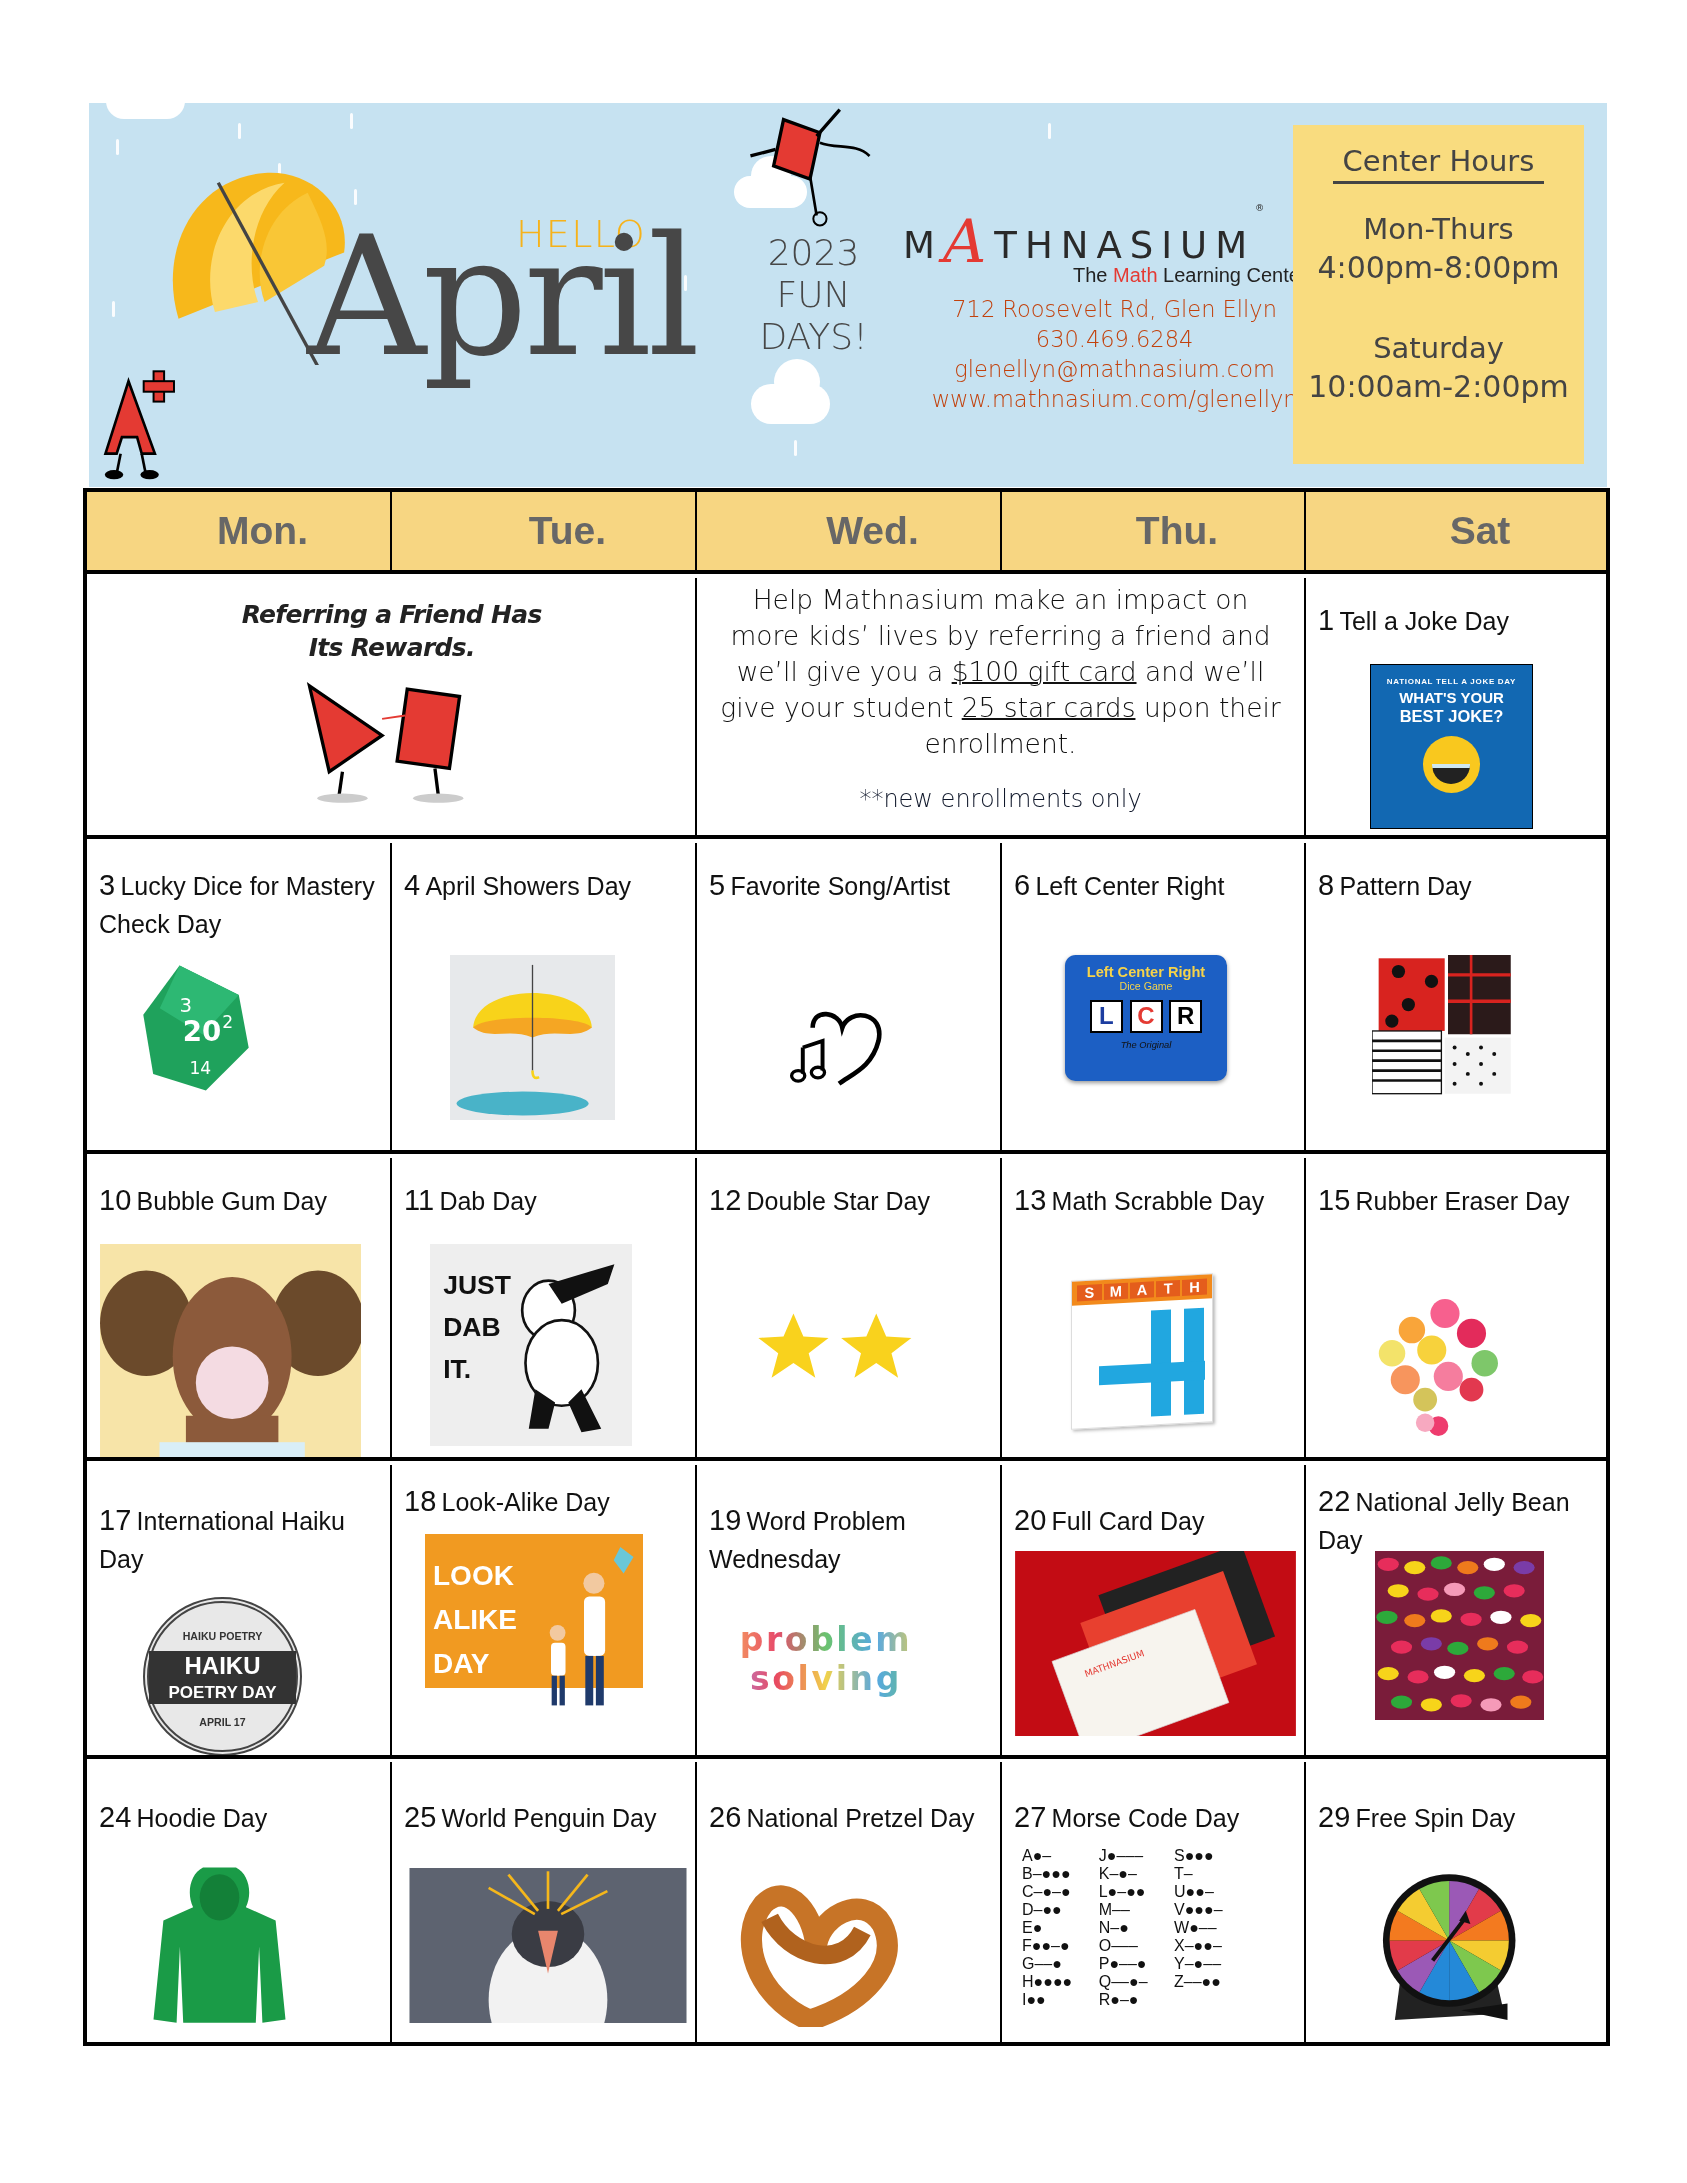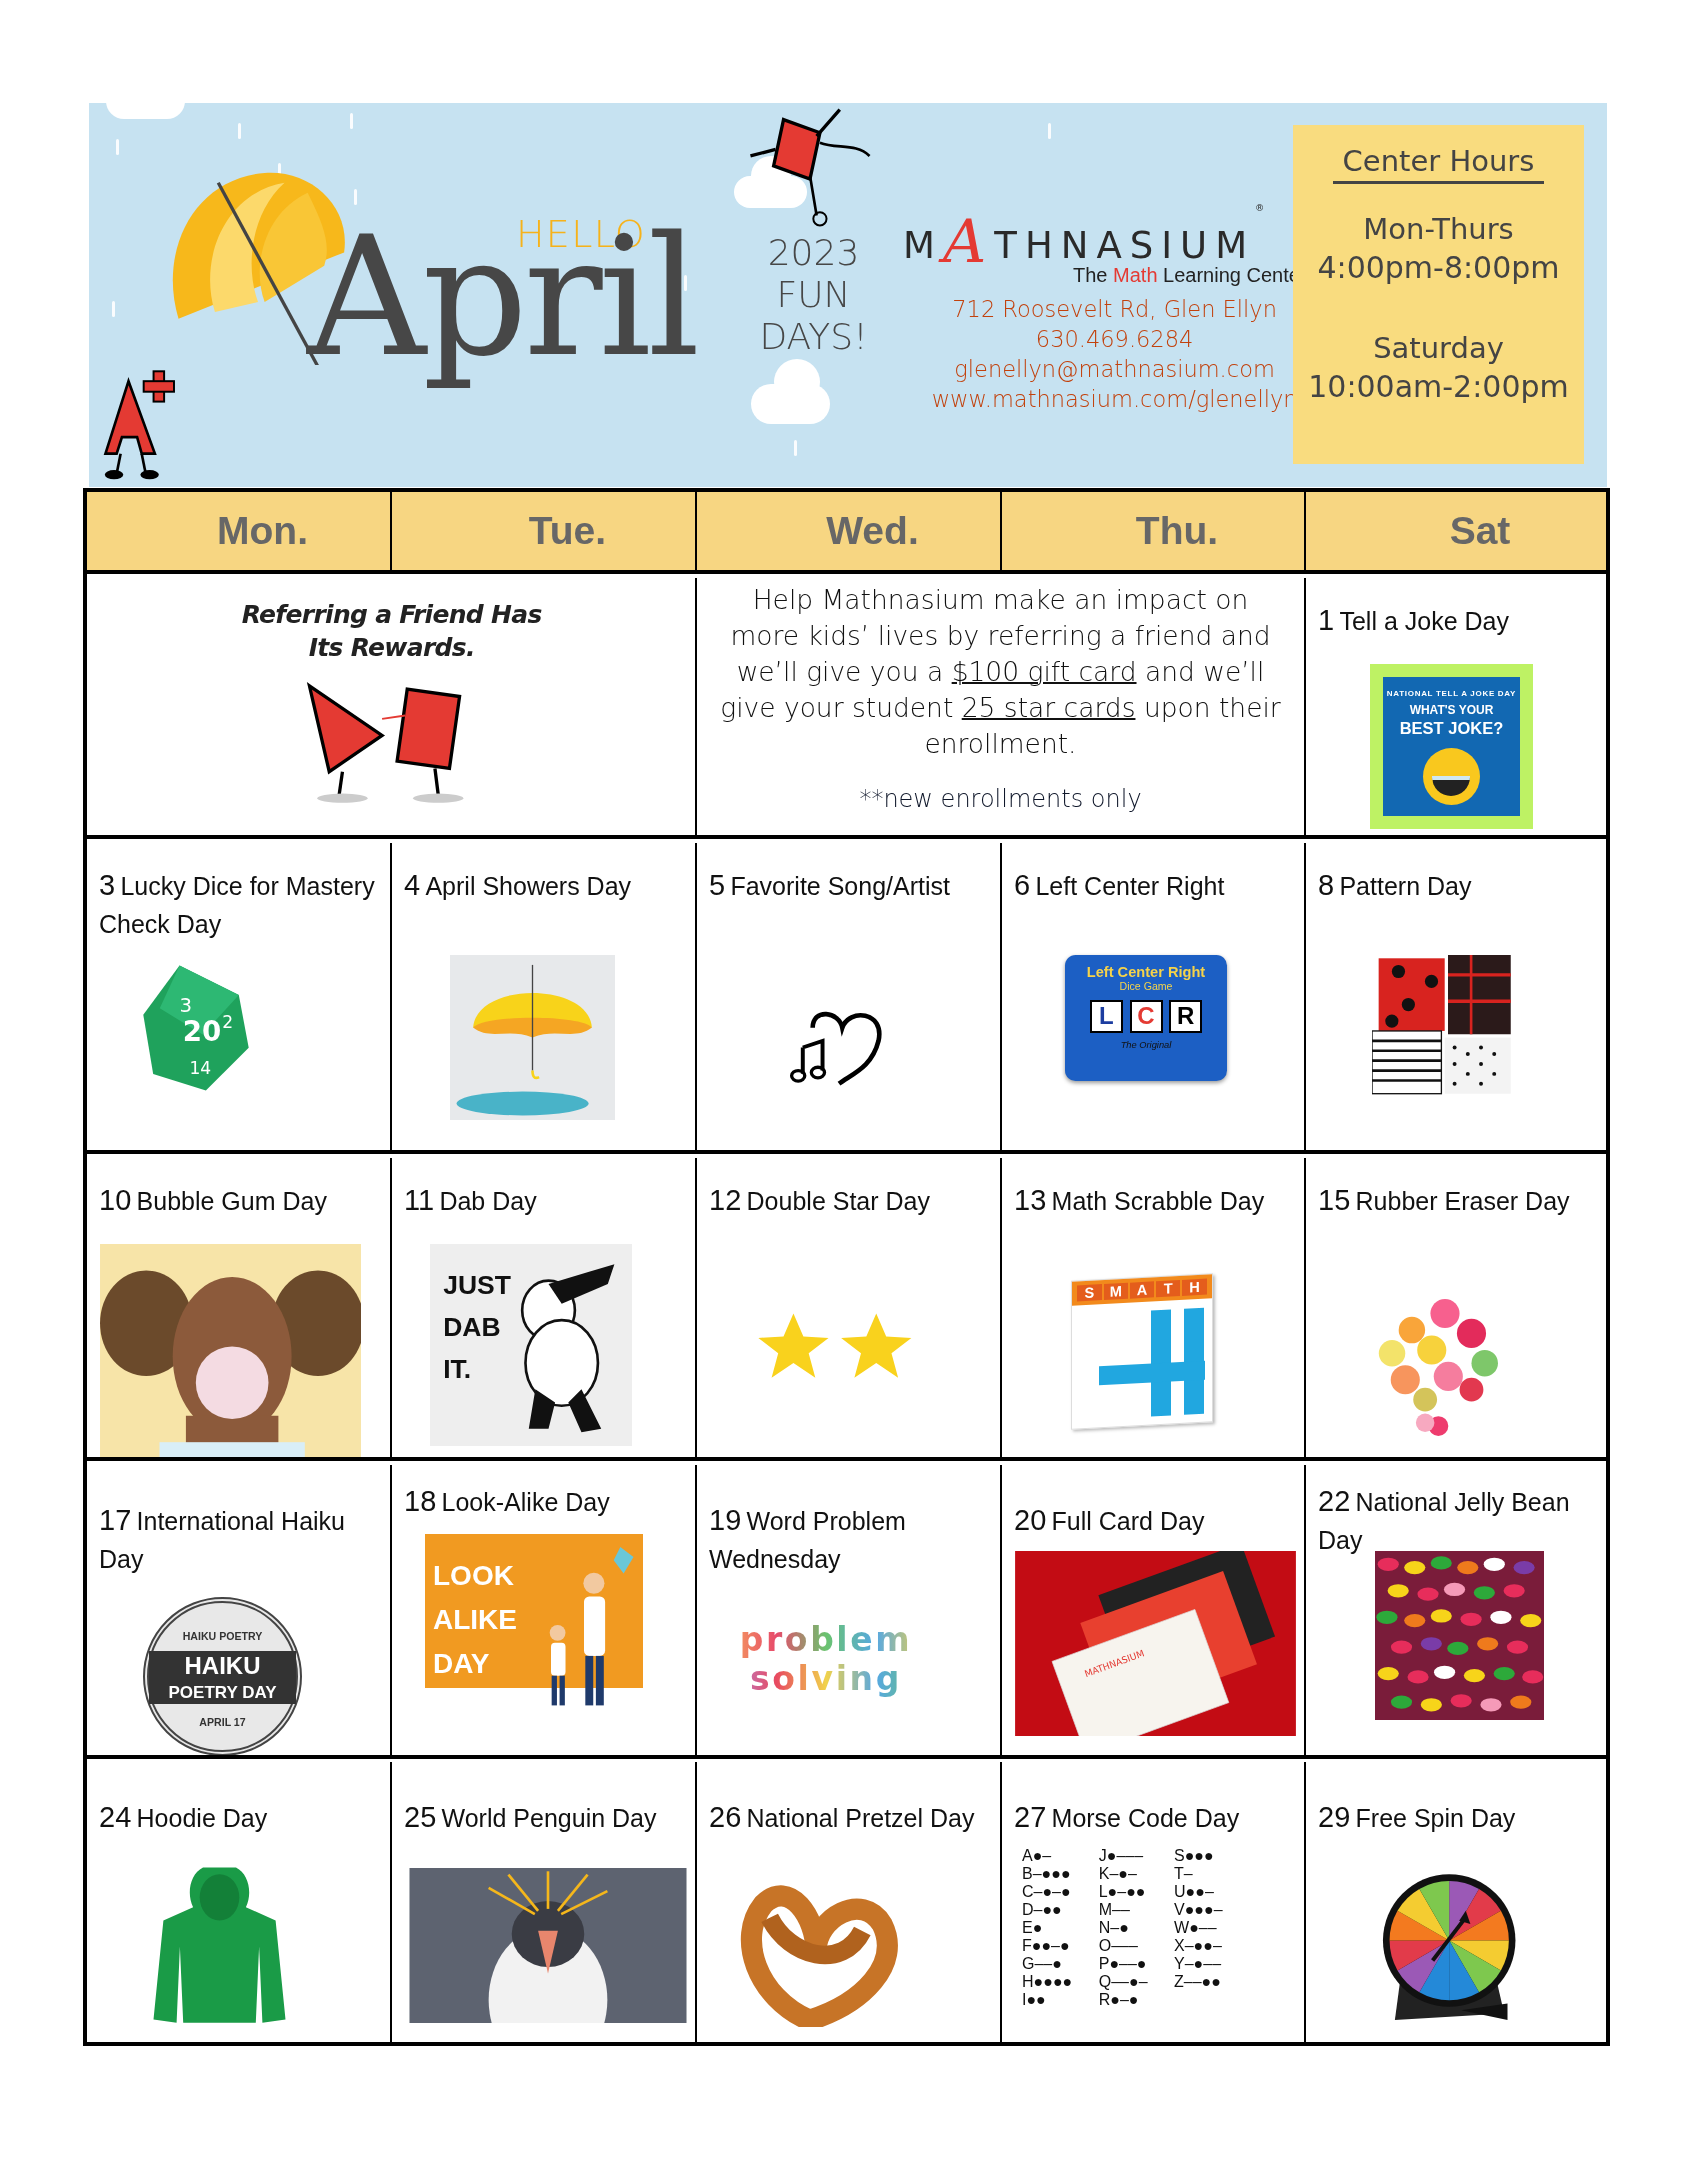--- a/index.html
+++ b/index.html
@@ -162,24 +162,24 @@
       </svg>
     </div>
     <div class="cell referral-mid">
       <div class="ref-text">
         <span>Help Mathnasium make an impact on more kids’ lives by referring a friend and we’ll give you a </span><u>$100 gift card</u><span> and we’ll give your student </span><u>25 star cards</u><span> upon their enrollment.</span>
       </div>
       <div class="ref-note">**new enrollments only</div>
     </div>
     <div class="cell w5">
       <div class="label"><span class="num">1</span><span>Tell a Joke Day</span></div>
-      <div class="pic" style="left:64px;top:86px;width:163px;height:165px;background:#bef264;padding:13px">
+      <div class="pic" style="left:64px;top:86px;width:163px;height:165px;background:#000000;padding:1px">
         <div style="width:100%;height:100%;background:#1268b2;text-align:center;color:#fff;font-weight:700;padding-top:12px">
           <div style="font-size:8px;letter-spacing:0.7px">NATIONAL TELL A JOKE DAY</div>
-          <div style="font-size:12px;line-height:18.5px;margin-top:2.6px">WHAT'S YOUR</div>
+          <div style="font-size:15px;line-height:18.5px;margin-top:2.6px">WHAT'S YOUR</div>
           <div style="font-size:16.5px;line-height:18.5px">BEST JOKE?</div>
           <div style="width:57px;height:57px;border-radius:50%;background:#f9c81e;margin:10.6px auto 0;position:relative">
             <div style="position:absolute;left:9.3px;top:28px;width:38px;height:20px;background:#222;border-radius:0 0 20px 20px;border-top:4px solid #cfe8f2"></div>
           </div>
         </div>
       </div>
     </div>
   </div>
 
   <div class="row" style="top:351px;height:311px">

